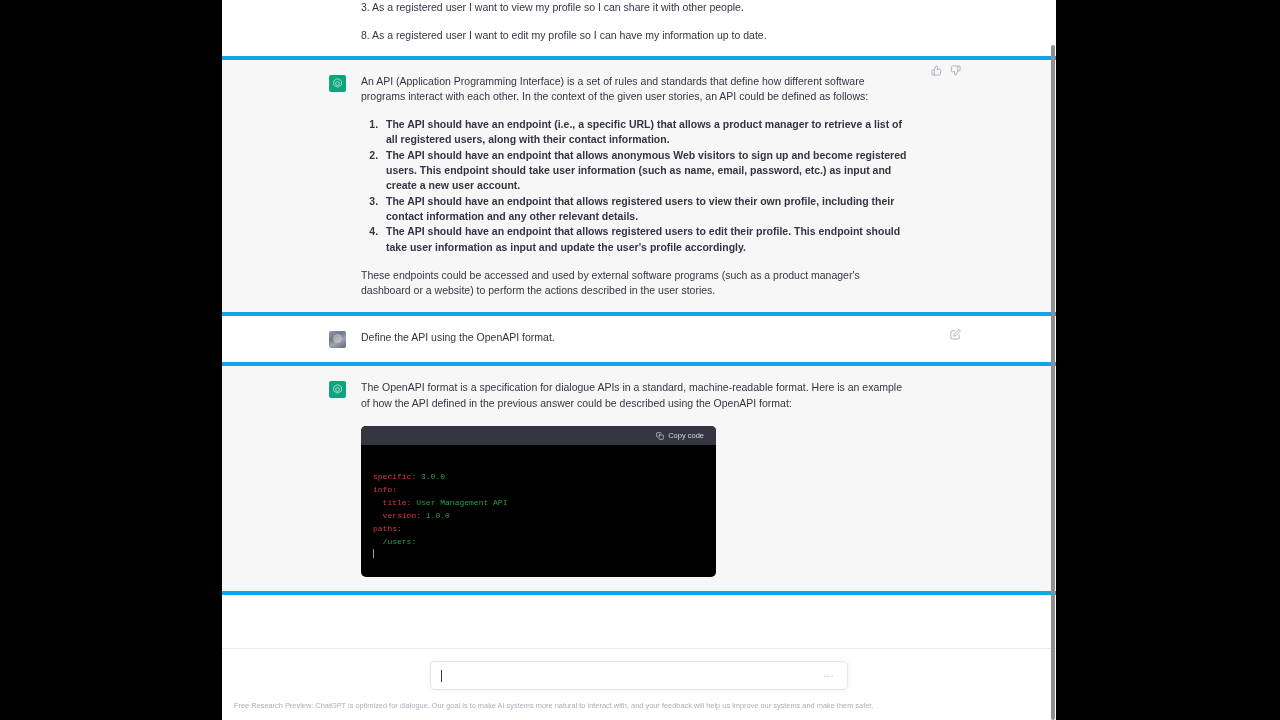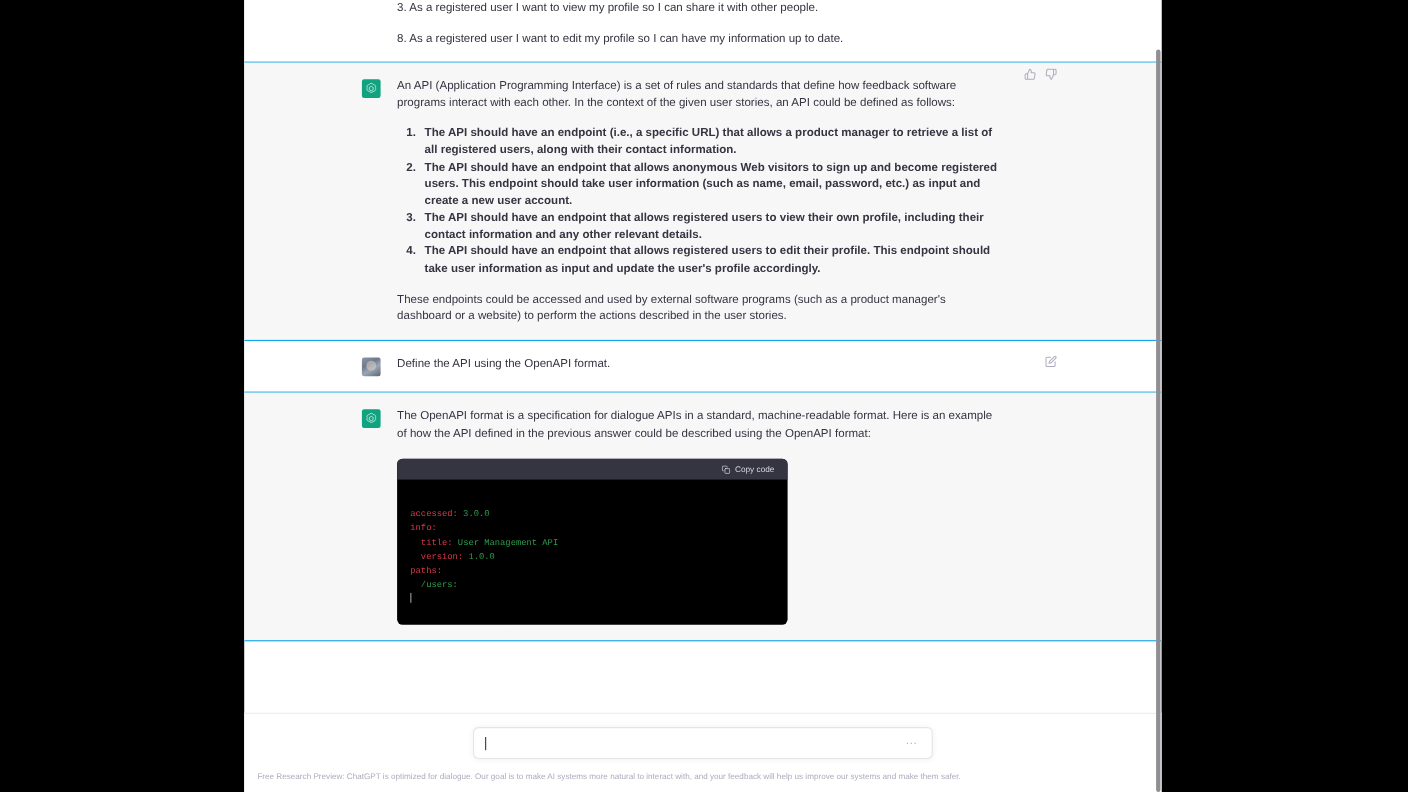--- a/index.html
+++ b/index.html
@@ -17,21 +17,21 @@
     overflow: hidden;
   }
   .scroll-area {
     position: absolute;
     left: 0; top: 0;
     width: 834px; height: 648px;
     overflow: hidden;
   }
   .msg-row {
     width: 834px;
-    border-bottom: 1px solid #0ea5e9;
+    border-bottom: 4px solid #0ea5e9;
     padding: 0;
   }
   .msg-row.assistant { background: #f7f7f8; }
   .msg-row.user { background: #ffffff; }
   .msg-inner {
     display: flex;
     max-width: 620px;
     margin: 0 auto;
     padding: 14px 0 14px 0;
     position: relative;
@@ -233,21 +233,21 @@
 
     <div class="msg-row assistant">
       <div class="msg-inner">
         <div class="avatar bot">
           <svg viewBox="0 0 24 24" fill="none" stroke="#ffffff" stroke-width="1.1">
             <path d="M12 3.2c2 0 3.2 1.3 3.6 2.3 1.1-.2 2.6.2 3.4 1.7.8 1.5.3 2.9-.3 3.7.7.8 1.2 2.2.4 3.7-.8 1.5-2.3 1.9-3.4 1.7-.4 1-1.6 2.3-3.6 2.3s-3.2-1.3-3.6-2.3c-1.1.2-2.6-.2-3.4-1.7-.8-1.5-.3-2.9.4-3.7-.6-.8-1.1-2.2-.3-3.7.8-1.5 2.3-1.9 3.4-1.7.4-1 1.6-2.3 3.4-2.3z"></path>
             <path d="M12 8.2l3.2 1.9v3.8L12 15.8l-3.2-1.9v-3.8z"></path>
           </svg>
         </div>
         <div class="msg-body">
-          <p>An API (Application Programming Interface) is a set of rules and standards that define how feedback software programs interact with each other. In the context of the given user stories, an API could be defined as follows:</p>
+          <p>An API (Application Programming Interface) is a set of rules and standards that define how different software programs interact with each other. In the context of the given user stories, an API could be defined as follows:</p>
           <ol>
             <li>The API should have an endpoint (i.e., a specific URL) that allows a product manager to retrieve a list of all registered users, along with their contact information.</li>
             <li>The API should have an endpoint that allows anonymous Web visitors to sign up and become registered users. This endpoint should take user information (such as name, email, password, etc.) as input and create a new user account.</li>
             <li>The API should have an endpoint that allows registered users to view their own profile, including their contact information and any other relevant details.</li>
             <li>The API should have an endpoint that allows registered users to edit their profile. This endpoint should take user information as input and update the user's profile accordingly.</li>
           </ol>
           <p>These endpoints could be accessed and used by external software programs (such as a product manager's dashboard or a website) to perform the actions described in the user stories.</p>
         </div>
         <div class="actions">
           <span class="act-icon">
@@ -294,21 +294,21 @@
             <div class="code-header">
               <span class="copy-btn">
                 <svg viewBox="0 0 24 24" fill="none" stroke="currentColor" stroke-width="2" stroke-linecap="round" stroke-linejoin="round">
                   <rect x="9" y="9" width="13" height="13" rx="2" ry="2"></rect>
                   <path d="M5 15H4a2 2 0 0 1-2-2V4a2 2 0 0 1 2-2h9a2 2 0 0 1 2 2v1"></path>
                 </svg>
                 <span>Copy code</span>
               </span>
             </div>
             <div class="code-body">
-<span><span class="tok-key">accessed:</span><span class="tok-val"> 3.0.0</span></span>
+<span><span class="tok-key">specific:</span><span class="tok-val"> 3.0.0</span></span>
 <span><span class="tok-key">info:</span></span>
 <span>  <span class="tok-key">title:</span><span class="tok-val"> User Management API</span></span>
 <span>  <span class="tok-key">version:</span><span class="tok-val"> 1.0.0</span></span>
 <span><span class="tok-key">paths:</span></span>
 <span>  <span class="tok-val">/users:</span></span>
 <span><span class="code-caret"></span></span></div>
           </div>
         </div>
       </div>
     </div>

